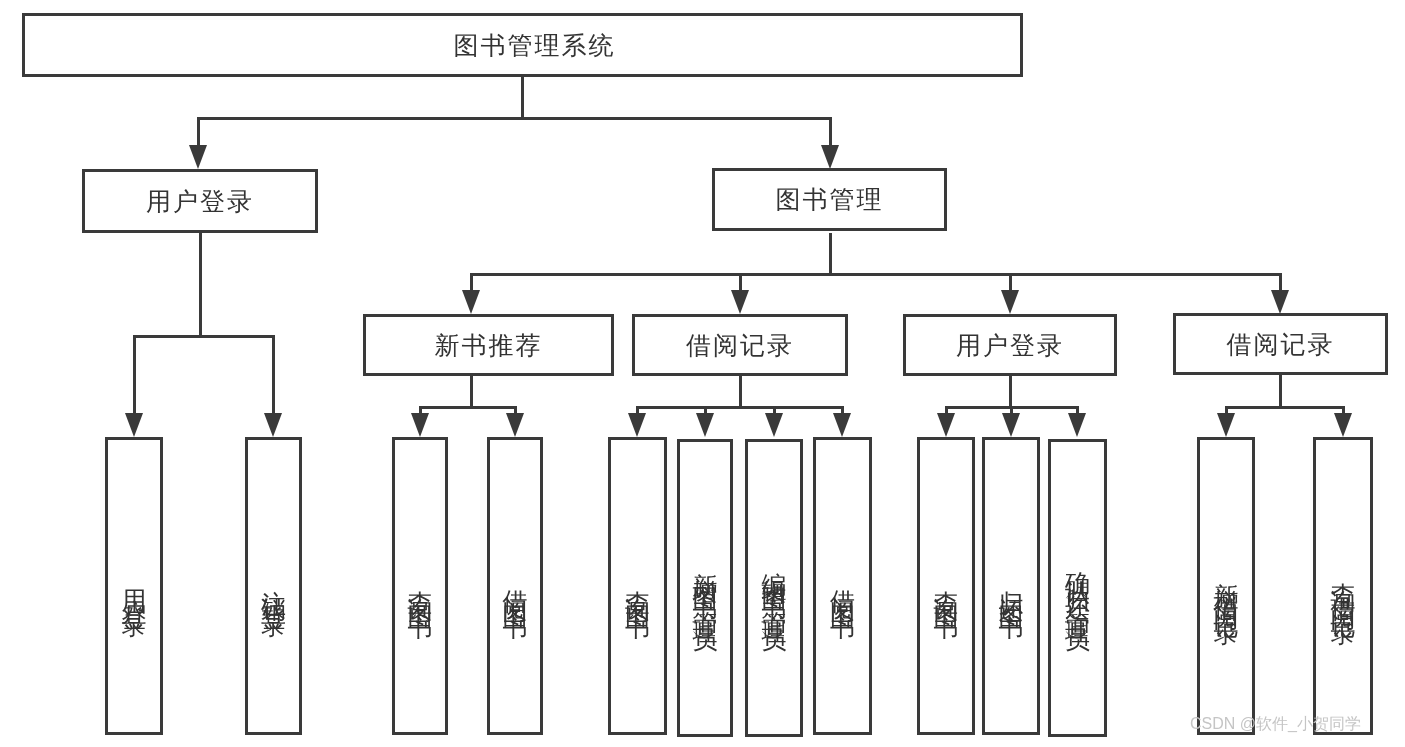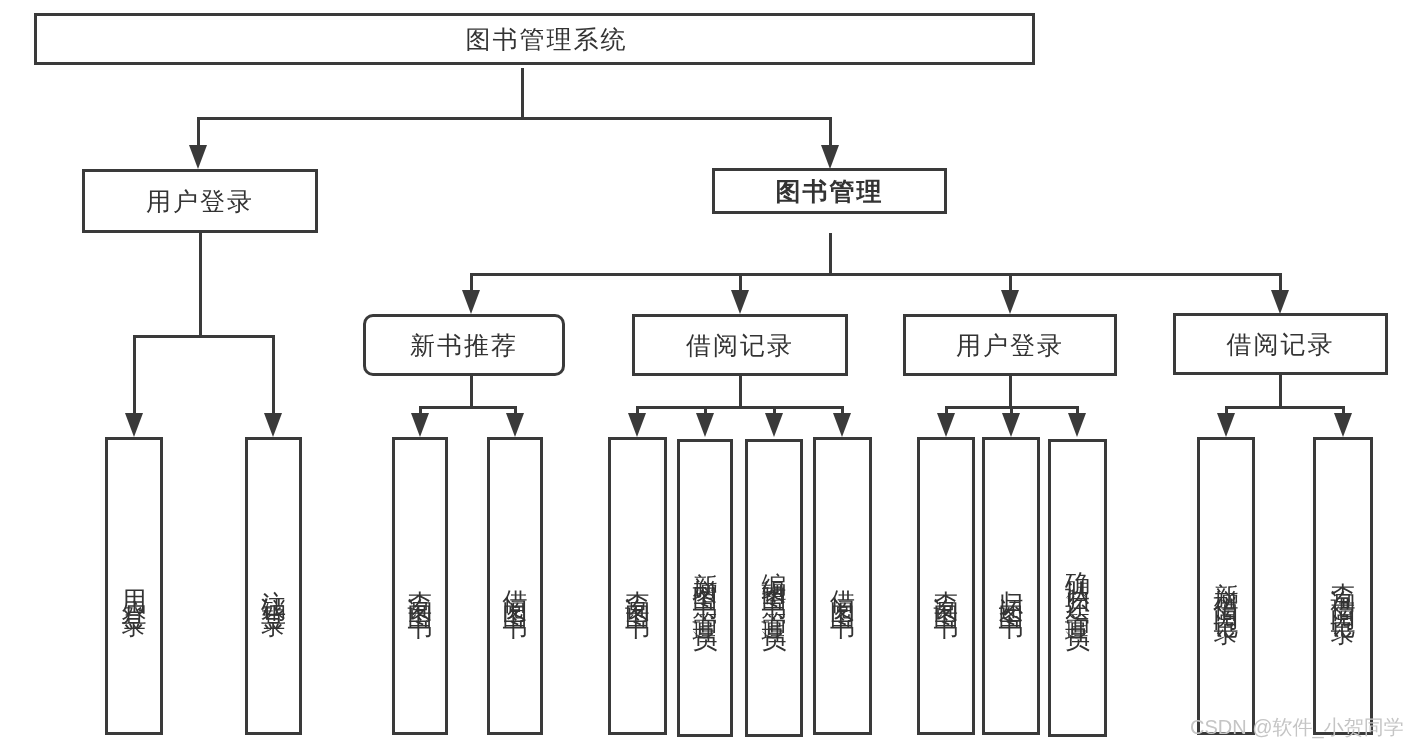--- a/index.html
+++ b/index.html
@@ -31,21 +31,21 @@
   .v{position:absolute;width:3px;background:var(--line);}
   .h{position:absolute;height:3px;background:var(--line);}
   .arw{
     position:absolute;width:0;height:0;
     border-left:9px solid transparent;
     border-right:9px solid transparent;
     border-top:24px solid var(--line);
   }
   .watermark{
     position:absolute;left:1190px;top:714px;z-index:9;
-    font-size:20px;color:var(--watermark);white-space:nowrap;
+    font-size:16px;color:var(--watermark);white-space:nowrap;
   }
 </style>
 </head>
 <body>
 
 <div class="canvas">
 
   <div class="v" style="left:520.5px;top:68px;height:52px;"></div>
   <div class="v" style="left:196.5px;top:117px;height:33px;"></div>
   <div class="v" style="left:828.5px;top:117px;height:33px;"></div>
@@ -94,32 +94,32 @@
   <div class="arw" style="left:628px;top:413px;"></div>
   <div class="arw" style="left:696px;top:413px;"></div>
   <div class="arw" style="left:765px;top:413px;"></div>
   <div class="arw" style="left:833px;top:413px;"></div>
   <div class="arw" style="left:937px;top:413px;"></div>
   <div class="arw" style="left:1002px;top:413px;"></div>
   <div class="arw" style="left:1068px;top:413px;"></div>
   <div class="arw" style="left:1217px;top:413px;"></div>
   <div class="arw" style="left:1334px;top:413px;"></div>
 
-  <div class="box" style="left:34px;top:13px;width:1001px;height:52px;padding-left:24px;">
+  <div class="box" style="left:22px;top:13px;width:1001px;height:64px;padding-left:24px;">
     <span class="hlabel">图书管理系统</span>
   </div>
 
   <div class="box" style="left:82px;top:169px;width:236px;height:64px;">
     <span class="hlabel">用户登录</span>
   </div>
-  <div class="box" style="left:712px;top:168px;width:235px;height:46px;font-weight:bold;">
+  <div class="box" style="left:712px;top:168px;width:235px;height:63px;">
     <span class="hlabel">图书管理</span>
   </div>
 
-  <div class="box" style="left:363px;top:314px;width:202px;height:62px;border-radius:10px;">
+  <div class="box" style="left:363px;top:314px;width:251px;height:62px;">
     <span class="hlabel">新书推荐</span>
   </div>
   <div class="box" style="left:632px;top:314px;width:216px;height:62px;">
     <span class="hlabel">借阅记录</span>
   </div>
   <div class="box" style="left:903px;top:314px;width:214px;height:62px;">
     <span class="hlabel">用户登录</span>
   </div>
   <div class="box" style="left:1173px;top:313px;width:215px;height:62px;">
     <span class="hlabel">借阅记录</span>

